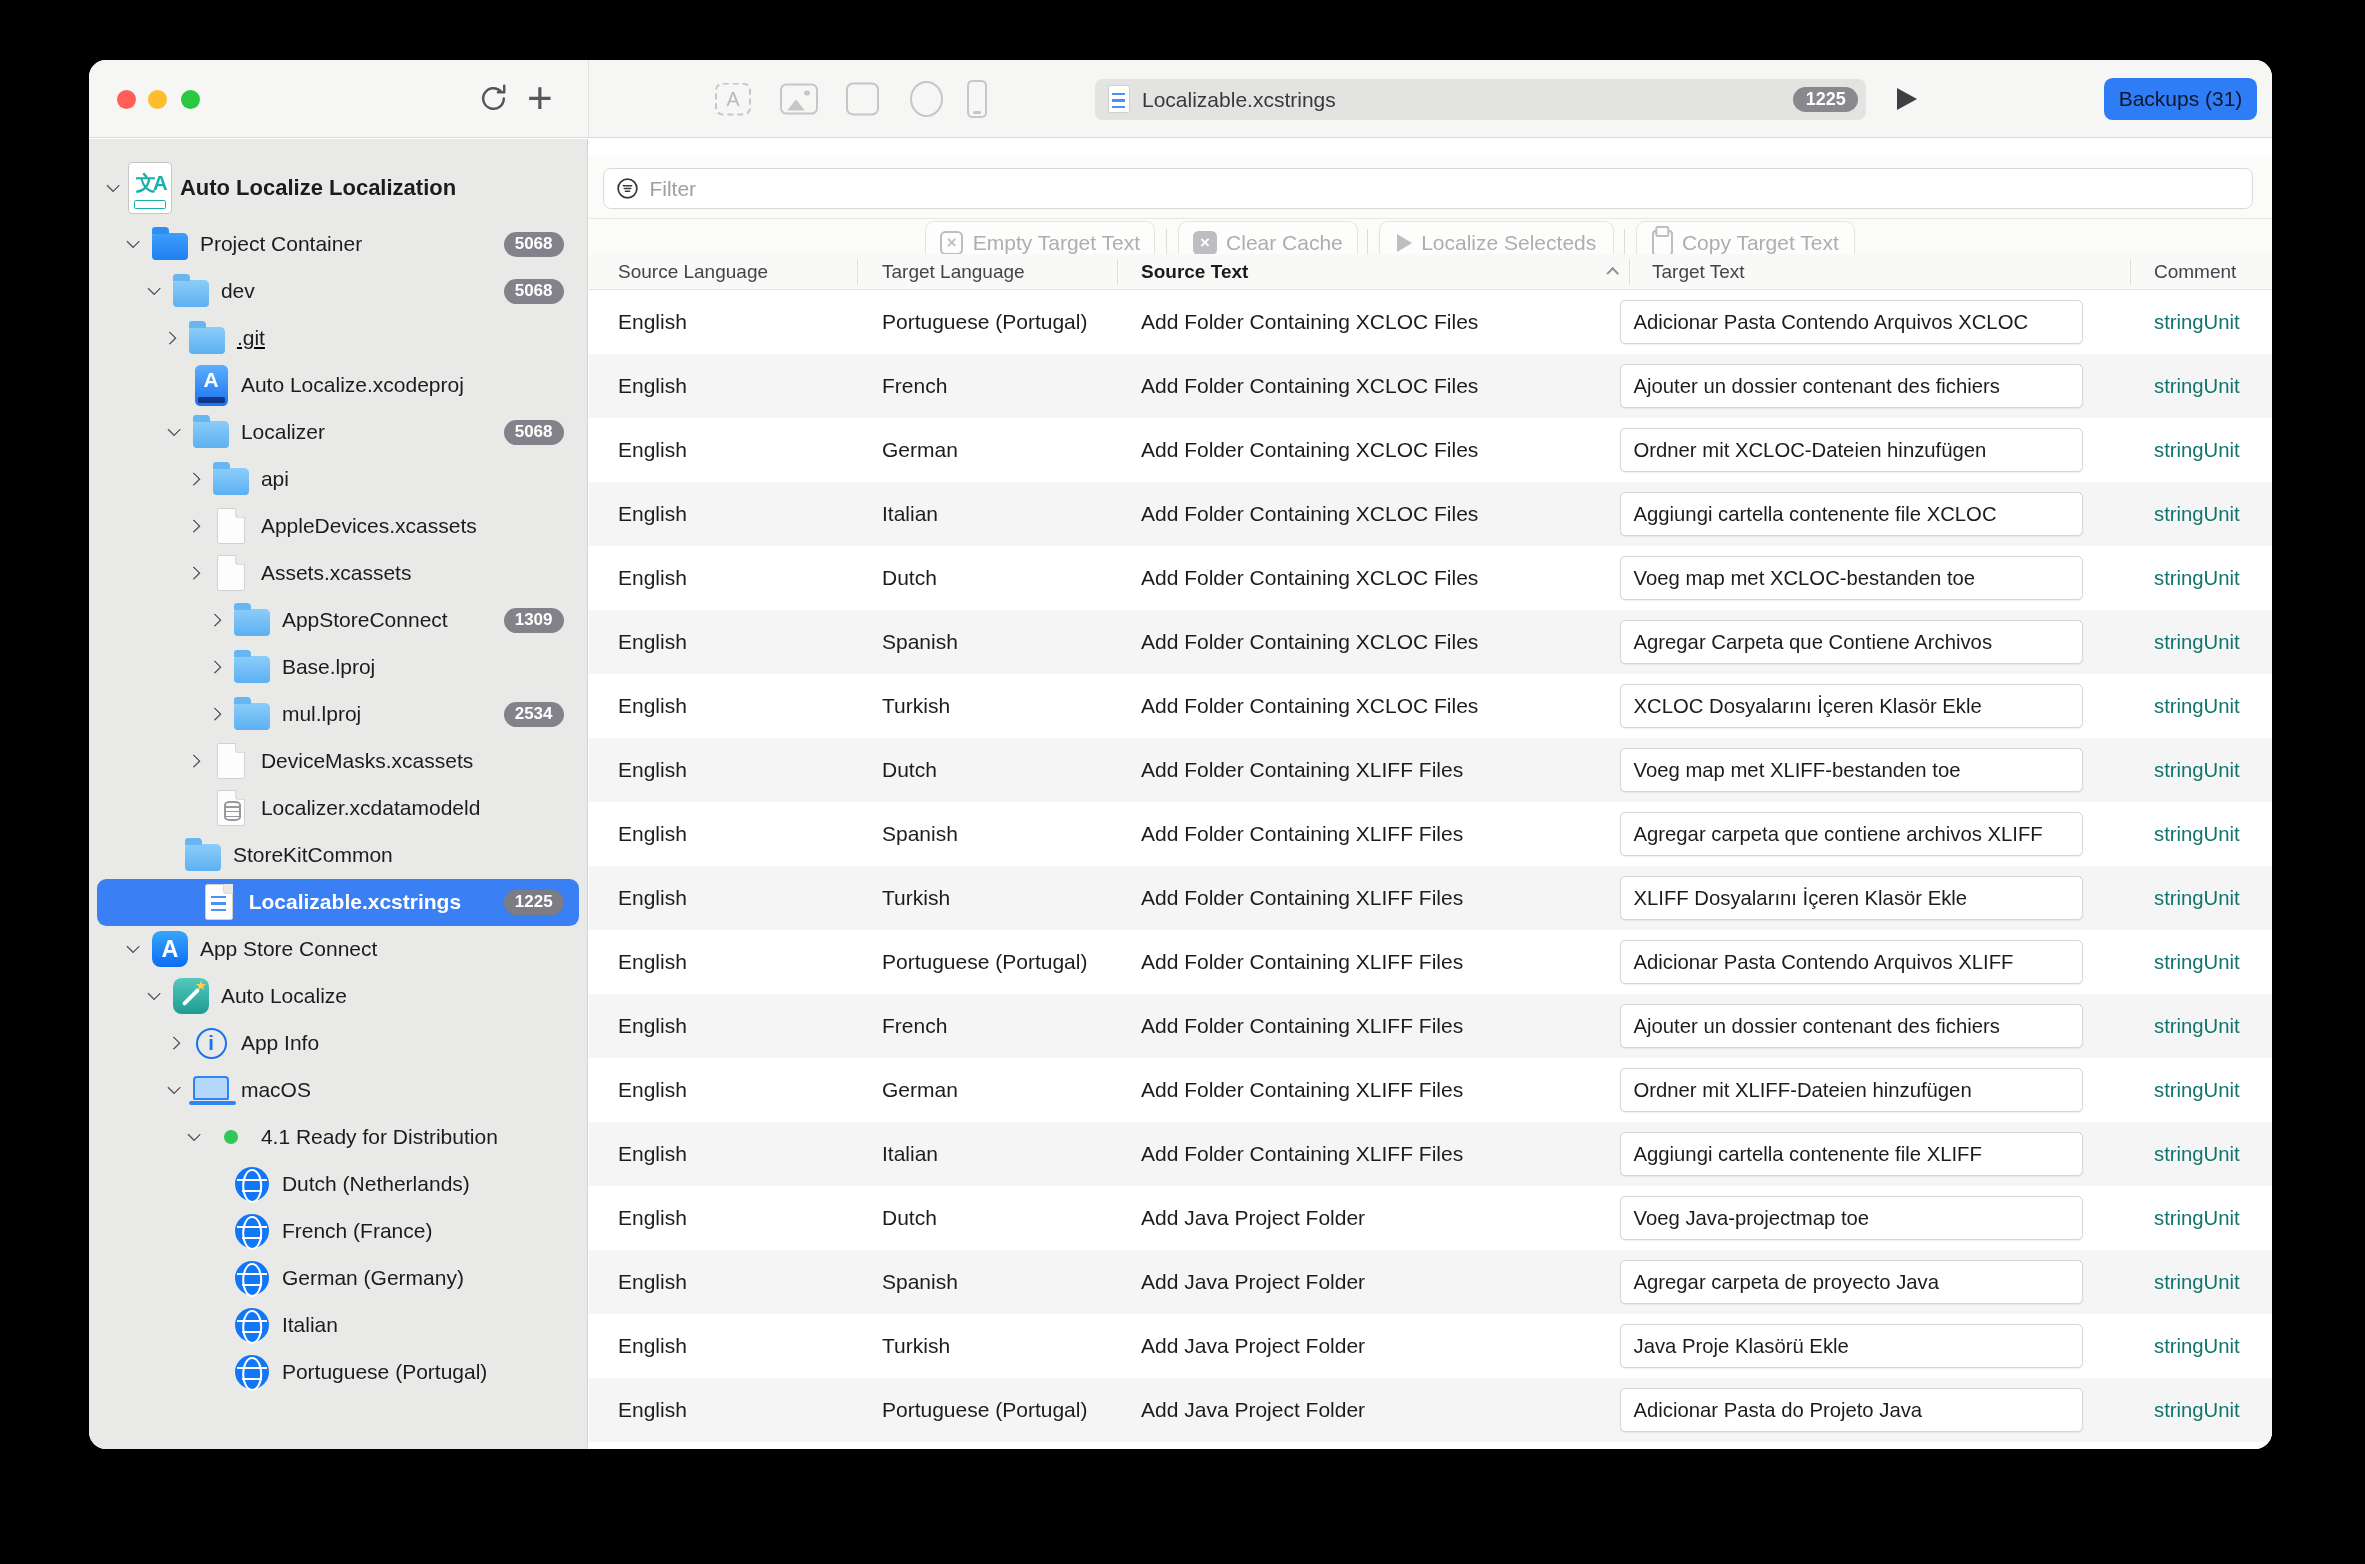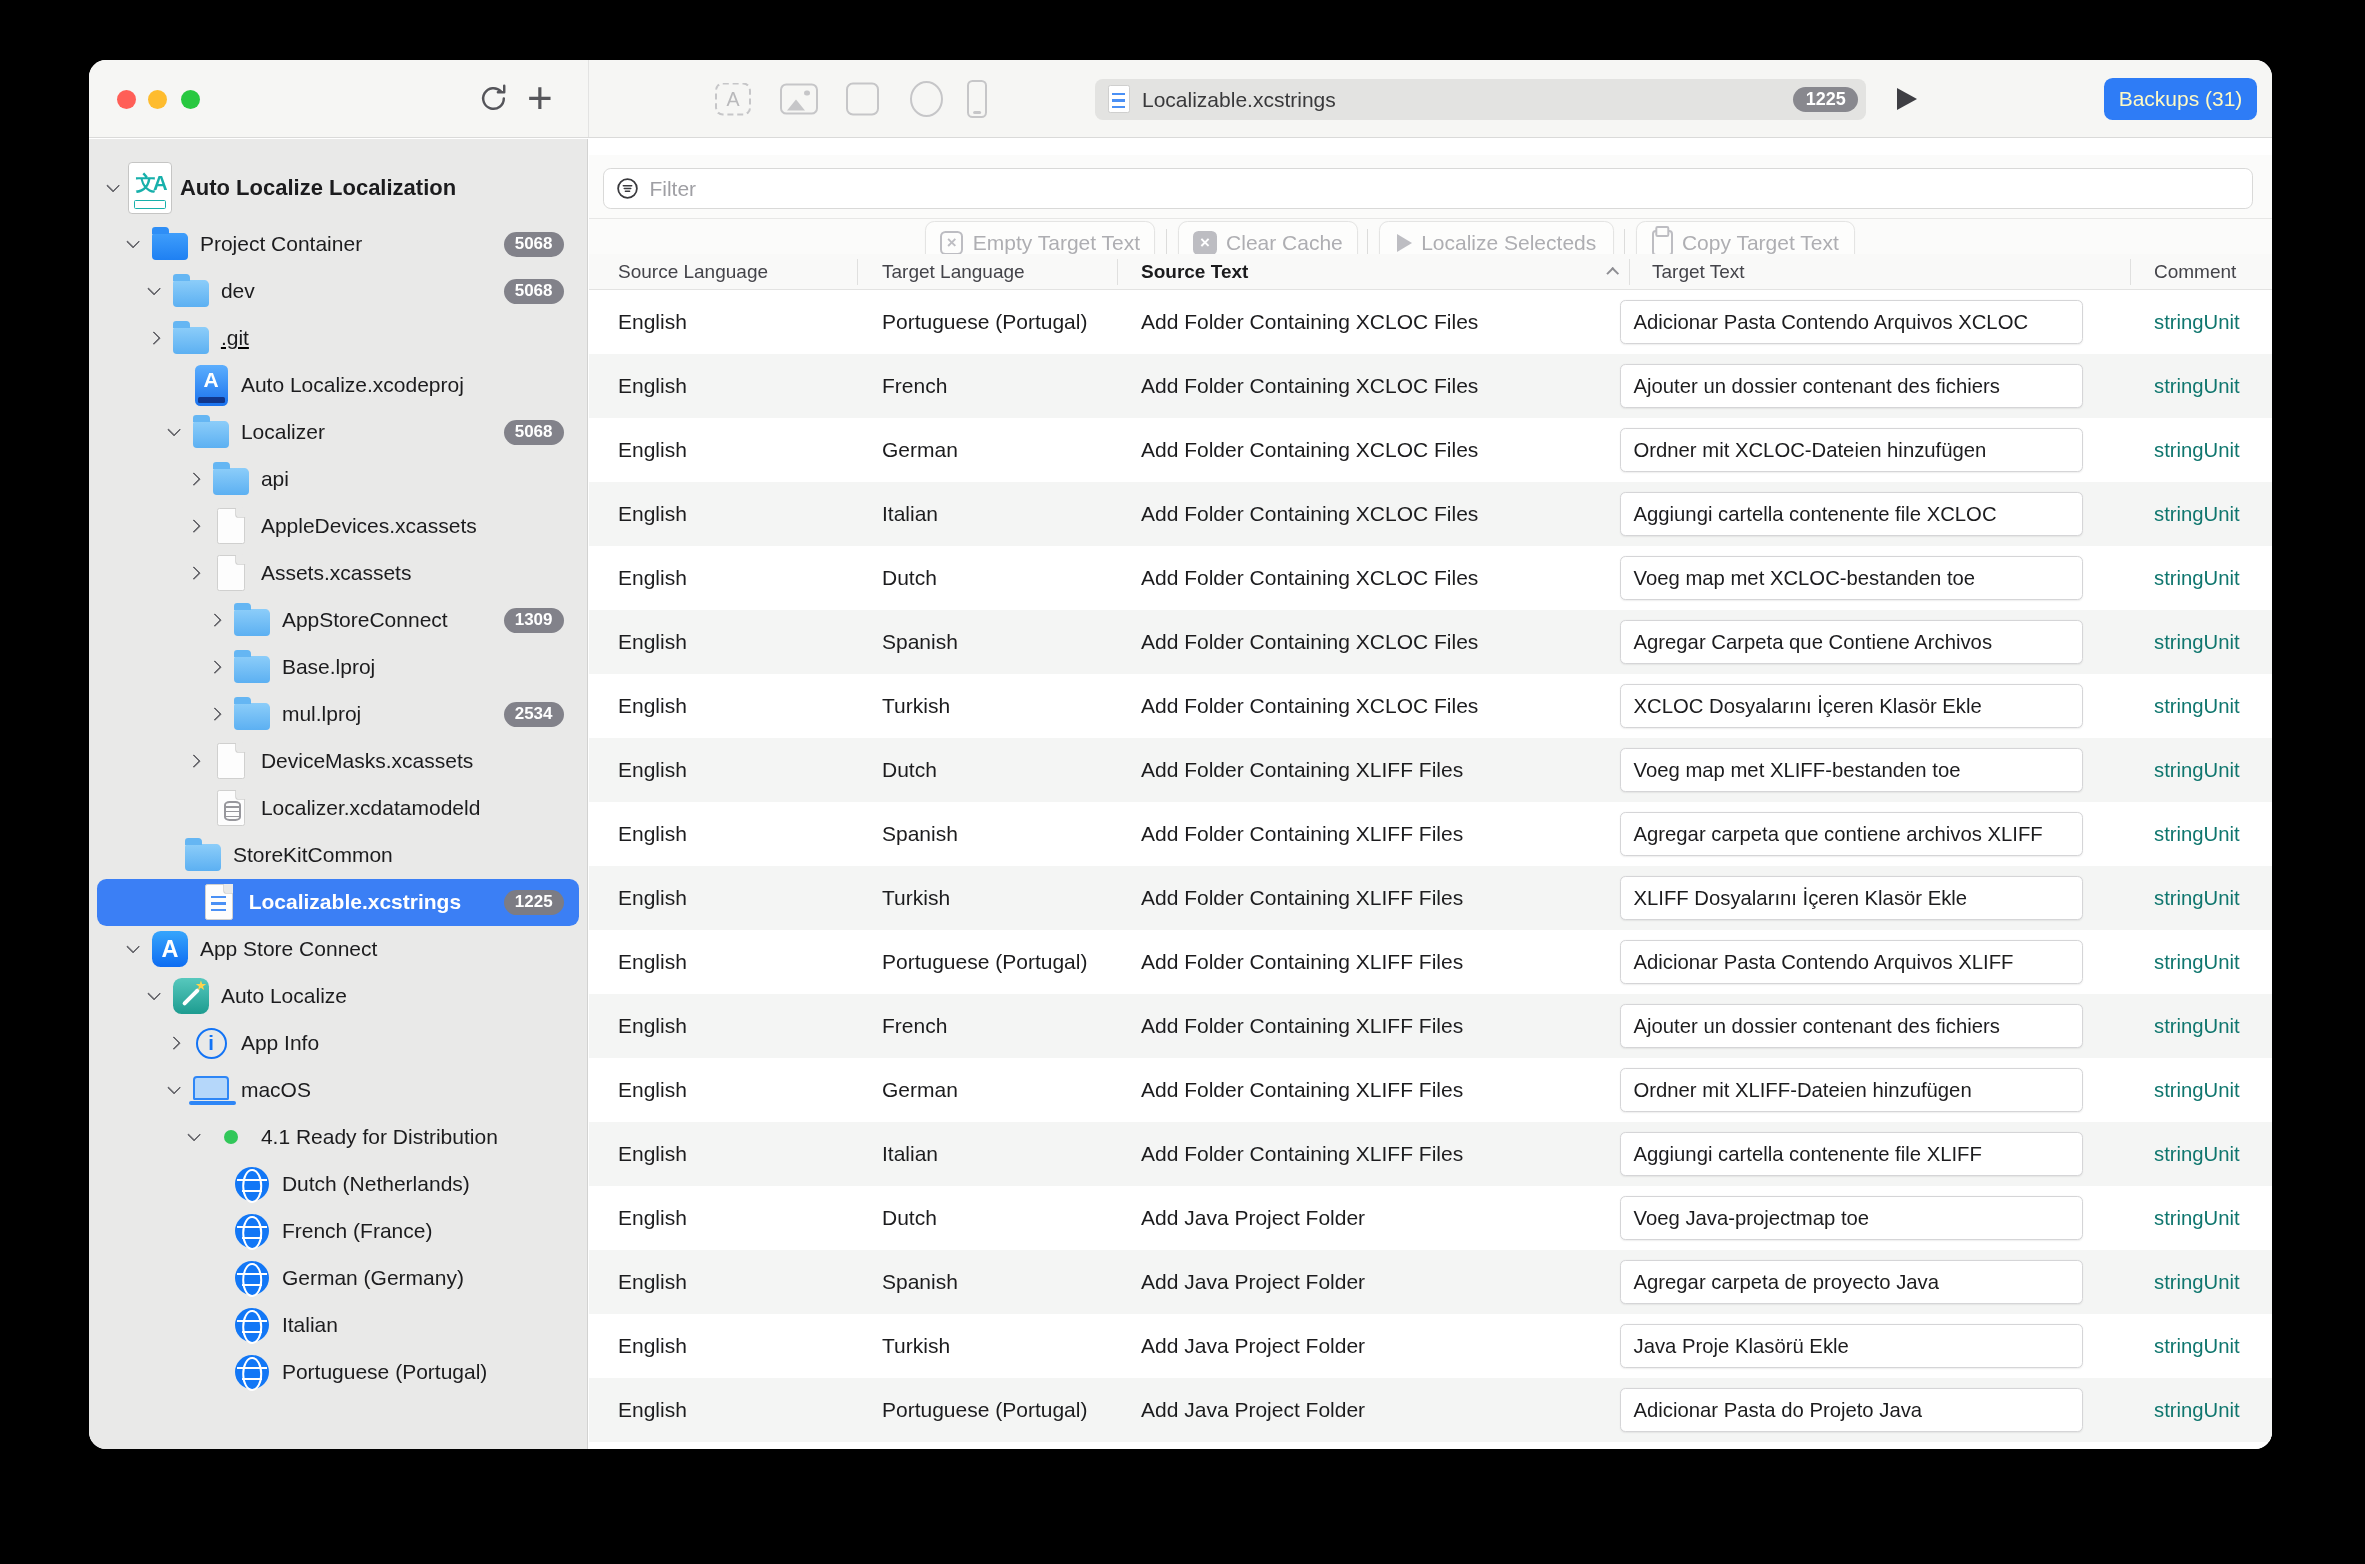--- a/index.html
+++ b/index.html
@@ -37,21 +37,21 @@
   .doc-pill .mini-doc { position:absolute; left:12.5px; top:6.3px; width:22px; height:28px; background:#fff;
     border:0.8px solid #cfcfce; border-radius:2.3px; }
   .doc-pill .mini-doc::after { content:""; position:absolute; left:3.1px; top:6.3px; width:13.3px; height:15px;
     background:repeating-linear-gradient(180deg,#4a90f5 0 2.3px,transparent 2.3px 6.3px); }
   .doc-title { position:absolute; left:47px; top:0; line-height:41px; font-size:21px; color:#39393b; }
   .doc-badge { position:absolute; right:7.8px; top:7.8px; background:#88888e; color:#fff; font-size:18px;
     font-weight:700; padding:0.8px 12.5px; border-radius:12.5px; line-height:23.5px; }
   .tb-play { position:absolute; left:1808px; top:28px; width:0; height:0;
     border-left:20.3px solid #3e3e43; border-top:11.7px solid transparent; border-bottom:11.7px solid transparent; }
   .backups-btn { position:absolute; left:2015px; top:18px; width:153px; height:42px; background:#2e7cf6;
-    border-radius:8.6px; color:#fef9c3; font-size:21px; text-align:center; line-height:42px; }
+    border-radius:8.6px; color:#0f172a; font-size:21px; text-align:center; line-height:42px; }
 
   
   .sidebar { position:absolute; top:79px; left:0; width:499px; bottom:0; background:#e9e9e8;
     border-right:0.8px solid #d2d2d1; overflow:hidden; padding-top:15.6px; }
   .srow { display:flex; align-items:center; height:47px; position:relative; }
   .srow.root { height:66px; }
   .chev-wrap { width:26.6px; display:flex; justify-content:center; flex:none; }
   .chev { width:10.2px; height:10.2px; border-right:2.7px solid #69696e; border-bottom:2.7px solid #69696e; border-radius:0.8px; }
   .chev.down { transform:rotate(45deg) translate(-1.6px,-1.6px); }
   .chev.right { transform:rotate(-45deg); }
@@ -216,21 +216,21 @@
     <span class="chev-wrap">
             <span class="chev down"></span>
           </span>
     <span class="ic-wrap">
             <span class="ic ic-folder"></span>
           </span>
     <span class="slabel">dev</span>
     <span class="sbadge">5068</span>
   </div>
 
-  <div class="srow" style="padding-left: 52px; text-decoration: underline;">
+  <div class="srow" style="padding-left: 68px; text-decoration: underline;">
     <span class="chev-wrap">
             <span class="chev right"></span>
           </span>
     <span class="ic-wrap">
             <span class="ic ic-folder"></span>
           </span>
     <span class="slabel">.git</span>
 
   </div>
 

